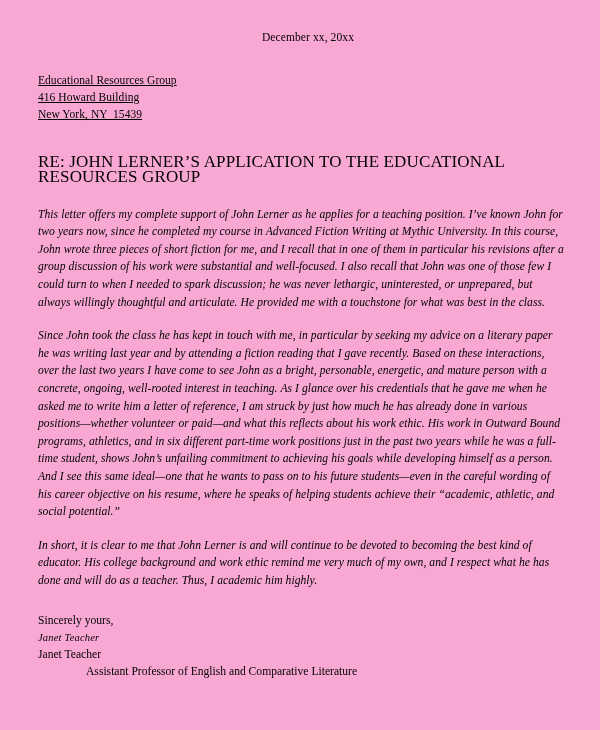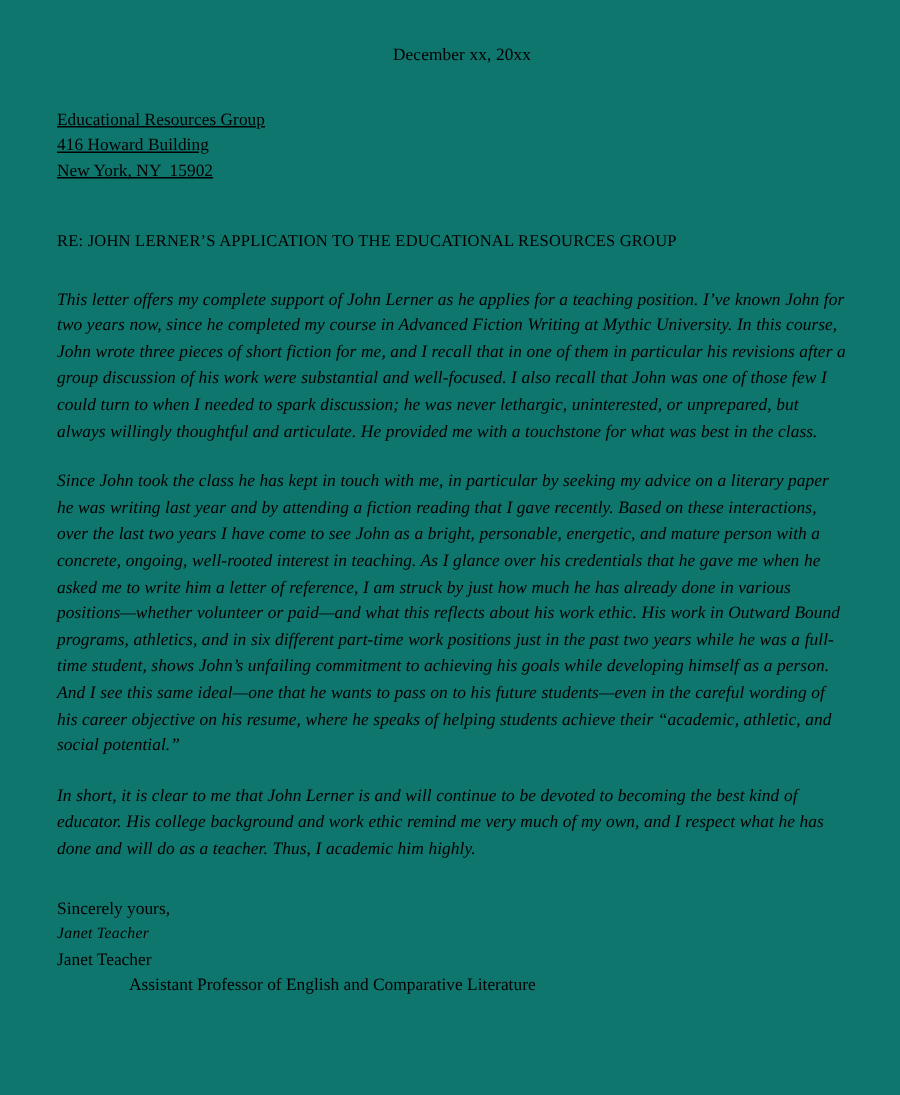--- a/index.html
+++ b/index.html
@@ -24,21 +24,21 @@
     border-right: 1px solid #e9e9e9;
     border-bottom: 1px solid #ececec;
   }
 
   .sheet {
     position: absolute;
     left: 0;
     top: 0;
     width: 600px;
     height: 730px;
-    background: #0f766e;
+    background: #f9a8d4;
   }
 
   .content {
     position: absolute;
     left: 38px;
     top: 0;
     width: 532px;
   }
 
   .date-line {
@@ -57,21 +57,21 @@
     letter-spacing: 0.05px;
   }
 
   .address-line {
     white-space: pre;
     text-decoration: underline;
   }
 
   .re-line {
     margin-top: 30px;
-    font-size: 11px;
+    font-size: 17px;
     line-height: 15px;
     letter-spacing: 0.15px;
   }
 
   .body-block {
     margin-top: 22px;
   }
 
   p.para {
     margin: 0 0 16px 0;
@@ -121,21 +121,21 @@
 
 <div id="page">
   <div class="sheet">
     <div class="content">
 
       <div class="date-line">December xx, 20xx</div>
 
       <div class="address-block">
         <div class="address-line">Educational Resources Group</div>
         <div class="address-line">416 Howard Building</div>
-        <div class="address-line">New York, NY  15902</div>
+        <div class="address-line">New York, NY  15439</div>
       </div>
 
       <div class="re-line">RE: JOHN LERNER’S APPLICATION TO THE EDUCATIONAL RESOURCES GROUP</div>
 
       <div class="body-block">
         <p class="para">This letter offers my complete support of John Lerner as he applies for a teaching position. I’ve known John for two years now, since he completed my course in Advanced Fiction Writing at Mythic University. In this course, John wrote three pieces of short fiction for me, and I recall that in one of them in particular his revisions after a group discussion of his work were substantial and well-focused. I also recall that John was one of those few I could turn to when I needed to spark discussion; he was never lethargic, uninterested, or unprepared, but always willingly thoughtful and articulate. He provided me with a touchstone for what was best in the class.</p>
         <p class="para">Since John took the class he has kept in touch with me, in particular by seeking my advice on a literary paper he was writing last year and by attending a fiction reading that I gave recently. Based on these interactions, over the last two years I have come to see John as a bright, personable, energetic, and mature person with a concrete, ongoing, well-rooted interest in teaching. As I glance over his credentials that he gave me when he asked me to write him a letter of reference, I am struck by just how much he has already done in various positions—whether volunteer or paid—and what this reflects about his work ethic. His work in Outward Bound programs, athletics, and in six different part-time work positions just in the past two years while he was a full-time student, shows John’s unfailing commitment to achieving his goals while developing himself as a person. And I see this same ideal—one that he wants to pass on to his future students—even in the careful wording of his career objective on his resume, where he speaks of helping students achieve their “academic, athletic, and social potential.”</p>
         <p class="para">In short, it is clear to me that John Lerner is and will continue to be devoted to becoming the best kind of educator. His college background and work ethic remind me very much of my own, and I respect what he has done and will do as a teacher. Thus, I academic him highly.</p>
       </div>
 

